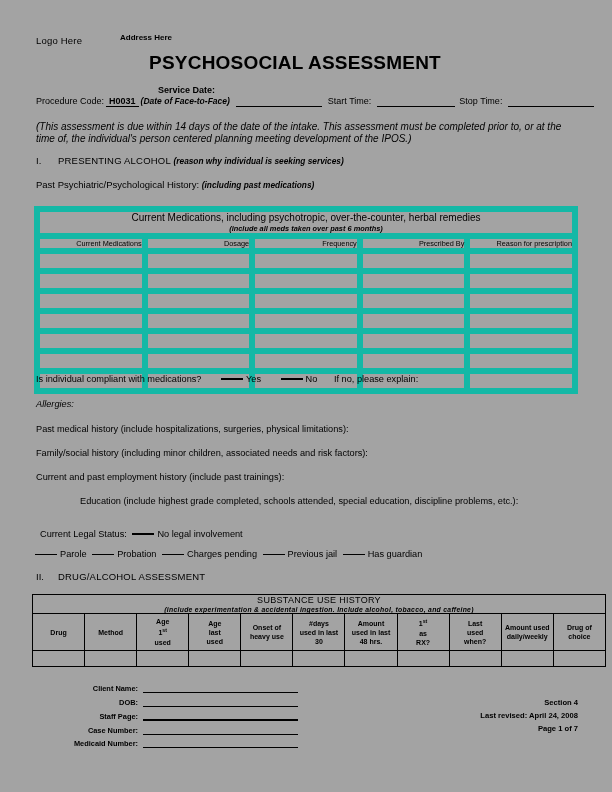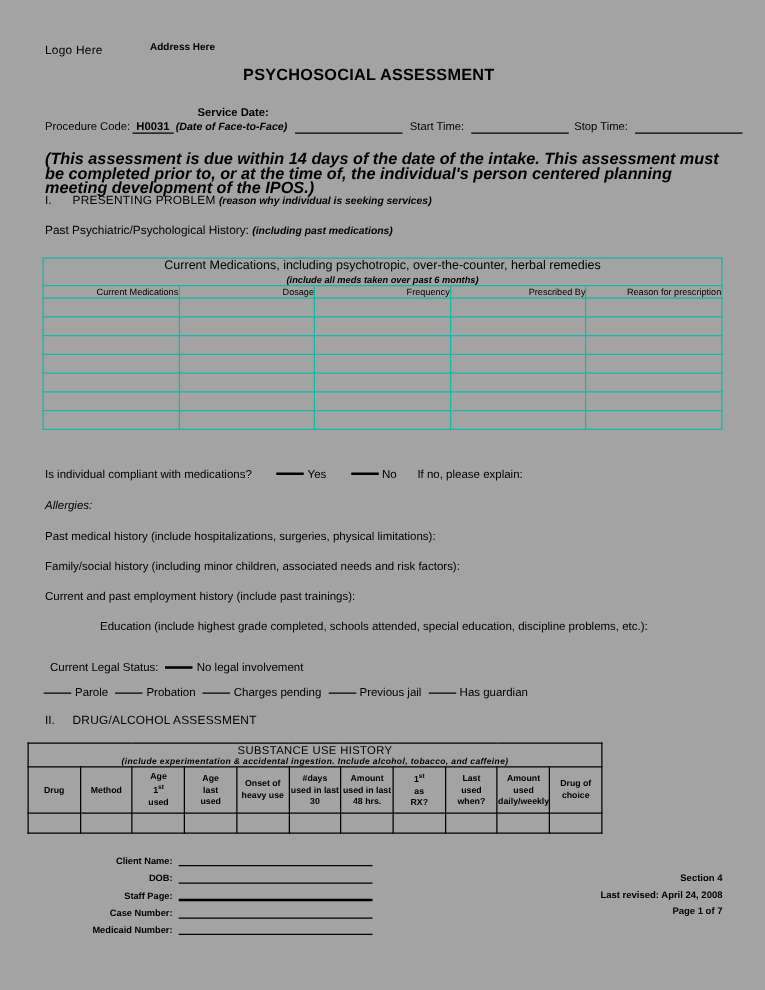--- a/index.html
+++ b/index.html
@@ -34,21 +34,21 @@
     top: 33px;
     font-size: 8px;
     font-weight: bold;
   }
   .doc-title {
     position: absolute;
     left: 0;
     right: 22px;
     top: 52px;
     text-align: center;
-    font-size: 13px;
+    font-size: 19px;
     font-weight: bold;
     letter-spacing: 0.2px;
   }
 
   
   .proc-line {
     position: absolute;
     left: 36px;
     top: 96px;
     width: 545px;
@@ -78,23 +78,23 @@
   }
   .b-date  { width: 86px; margin: 0 6px 0 6px; }
   .b-start { width: 78px; margin: 0 4px 0 6px; }
   .b-stop  { width: 86px; margin: 0 0 0 6px; }
 
   .note {
     position: absolute;
     left: 36px;
     top: 121px;
     width: 540px;
-    font-size: 13px;
+    font-size: 10px;
     font-style: italic;
-    font-weight: bold;
+    font-weight: normal;
     line-height: 11.5px;
   }
 
   
   .sec-head {
     position: absolute;
     font-size: 9.5px;
   }
   .sec-num { display: inline-block; width: 22px; }
   .sec-title { font-weight: normal; letter-spacing: 0.2px; }
@@ -106,21 +106,21 @@
   
   .meds-table {
     position: absolute;
     left: 34px;
     top: 206px;
     width: 544px;
     border-collapse: collapse;
     table-layout: fixed;
   }
   .meds-table td, .meds-table th {
-    border: 1px solid #14b8a6;
+    border: 6px solid #14b8a6;
     padding: 0;
     font-weight: normal;
   }
   .meds-title-cell {
     text-align: center;
     padding: 5px 0 3px 0;
     font-size: 10px;
   }
   .meds-title-sub {
     display: block;
@@ -160,23 +160,23 @@
   .inline-blank.thin { border-bottom-width: 1.4px; }
   .gap { display: inline-block; width: 14px; }
 
   #legal-status { left: 40px; top: 529px; font-size: 9.2px; }
   #legal-items  { left: 32px; top: 549px; font-size: 9.2px; }
   #sec2 { left: 36px; top: 571px; }
 
   
   .sub-table {
     position: absolute;
-    left: 22px;
+    left: 32px;
     top: 594px;
-    width: 460px;
+    width: 574px;
     border-collapse: collapse;
     table-layout: fixed;
     border-radius: 21px;
   }
   .sub-table td {
     border: 1px solid #000;
     padding: 0;
   }
   .sub-title-cell {
     text-align: center;
@@ -239,21 +239,21 @@
     <div class="svc-date-label">Service Date:</div>
   </div>
 
   <div class="proc-line">
     <span class="seg">Procedure Code:</span><span class="code-val">H0031</span><span class="seg svc-date-sub">(Date of Face-to-Face)</span><span class="blank b-date"></span><span class="seg">Start Time:</span><span class="blank b-start"></span><span class="seg">Stop Time:</span><span class="blank b-stop"></span>
   </div>
 
   <div class="note">(This assessment is due within 14 days of the date of the intake.  This assessment must be completed prior to, or at the time of, the individual's person centered planning meeting development of the IPOS.)</div>
 
   <div class="sec-head" id="sec1">
-    <span class="sec-num">I.</span><span class="sec-title">PRESENTING PROBLEM</span>
+    <span class="sec-num">I.</span><span class="sec-title">PRESENTING ALCOHOL</span>
     <span class="ital">(reason why individual is seeking services)</span>
   </div>
 
   <div class="prose" id="past-psych">
     <span>Past Psychiatric/Psychological History:</span>
     <span class="ital">(including past medications)</span>
   </div>
 
   <table class="meds-table">
     <tbody>

